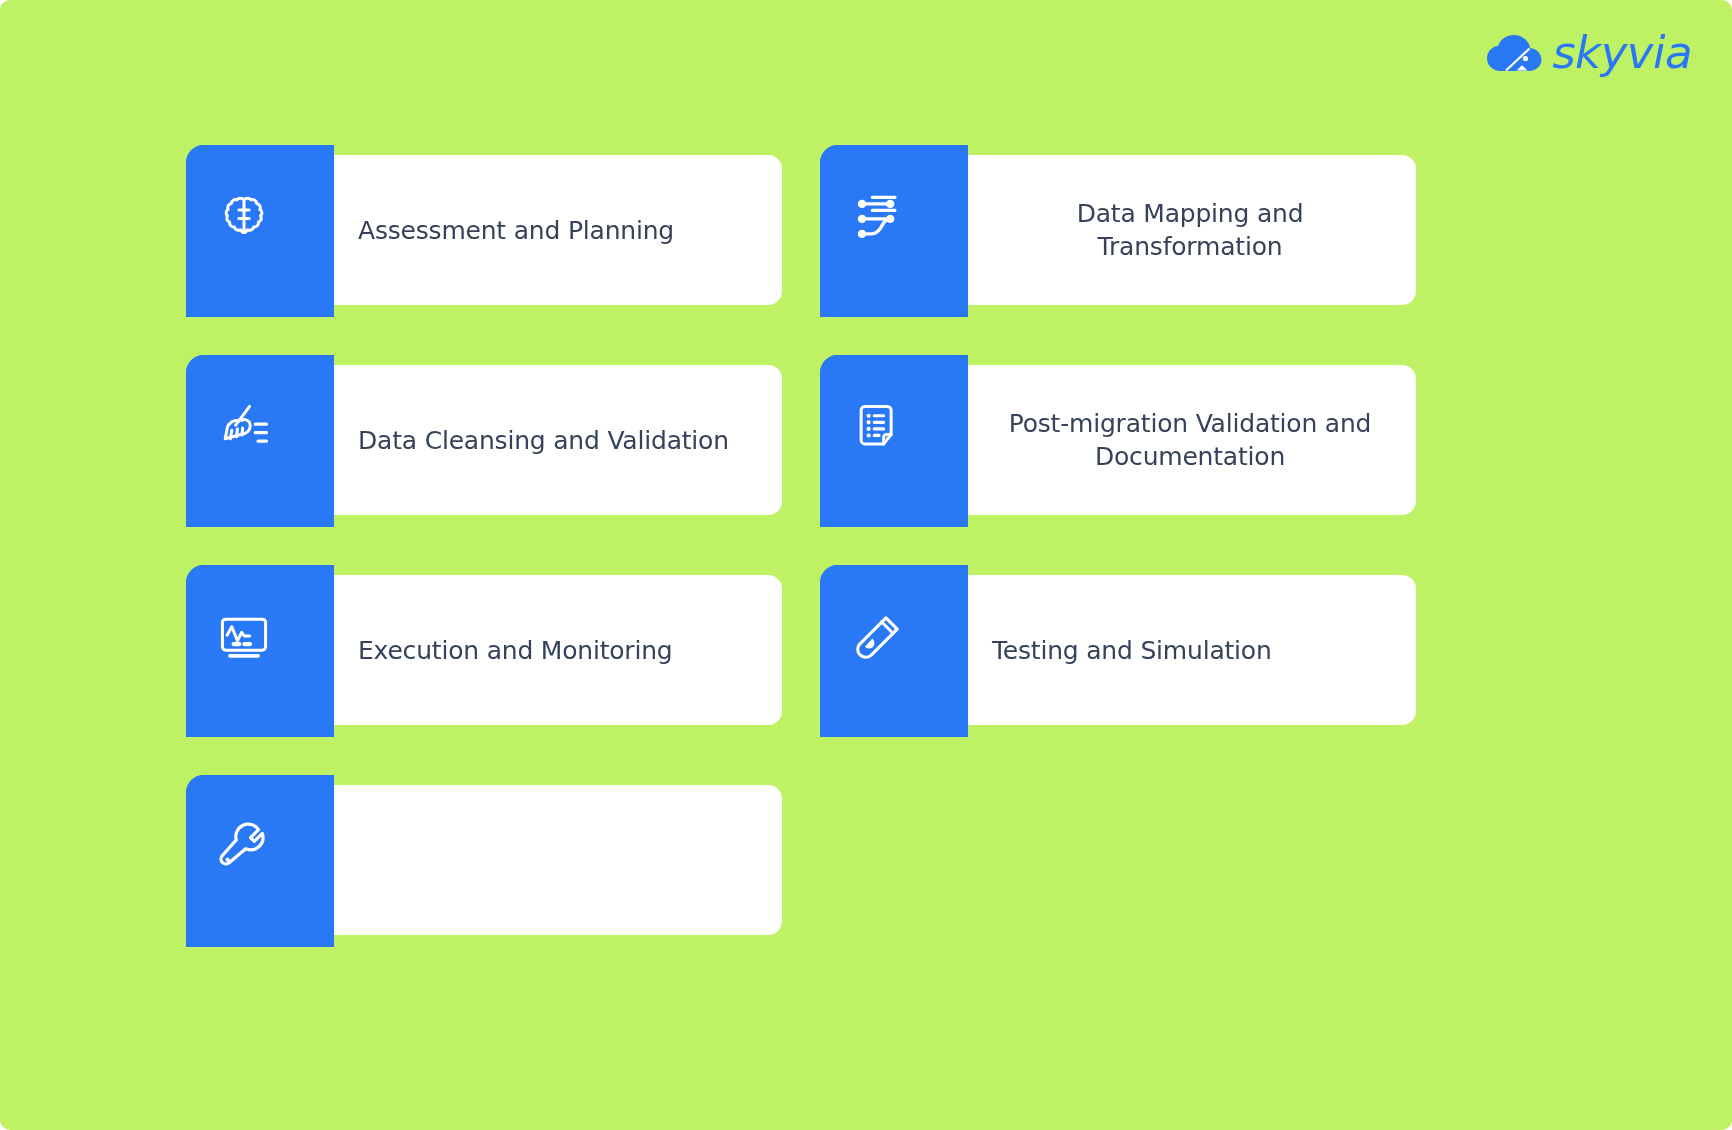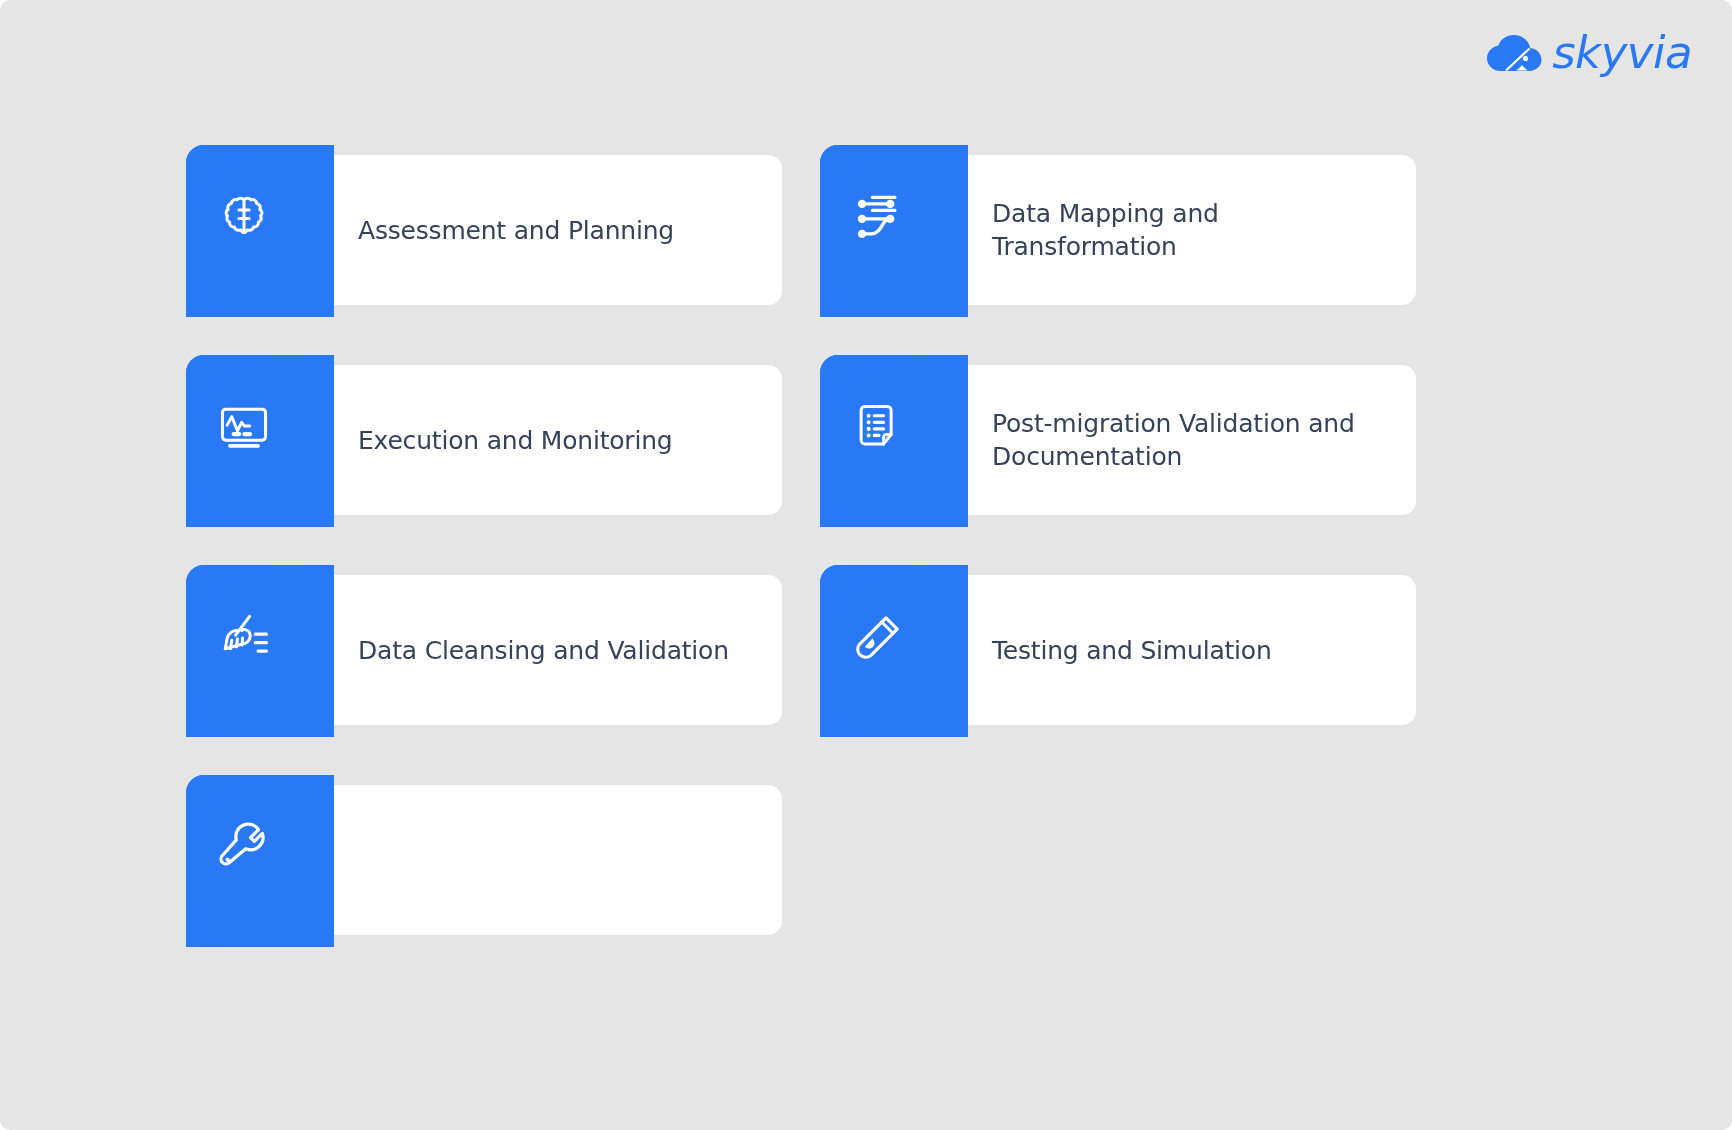--- a/index.html
+++ b/index.html
@@ -11,21 +11,21 @@
     height: 1130px;
     background: #ffffff;
     font-family: "Liberation Sans", sans-serif;
     overflow: hidden;
   }
 
   .page {
     position: relative;
     width: 1732px;
     height: 1130px;
-    background: #e5e5e5;
+    background: #bef264;
     border-radius: 10px;
     overflow: hidden;
     box-sizing: border-box;
   }
 
   
   .logo {
     position: absolute;
     top: 30px;
     right: 40px;
@@ -58,21 +58,21 @@
   .col-wrap {
     display: flex;
     gap: 38px;
   }
   .col {
     display: flex;
     flex-direction: column;
     gap: 50px;
   }
   .col-left  { width: 596px; }
-  .col-right { width: 596px; }
+  .col-right { width: 596px; text-align: center; }
 
   
   .card {
     position: relative;
     height: 150px;
     margin-top: 10px;
   }
   .card-body {
     position: absolute;
     left: 0;
@@ -180,43 +180,43 @@
           <div class="card-label">Assessment and Planning</div>
         </div>
 
         <div class="card">
           <div class="card-body"></div>
           <div class="card-shape">
             <div class="shape-mask"></div>
           </div>
           <div class="card-icon">
             <svg viewBox="0 0 64 64" fill="none" xmlns="http://www.w3.org/2000/svg" stroke="#ffffff" stroke-width="3.2" stroke-linecap="round" stroke-linejoin="round">
+              <path d="M38 10L23 30"></path>
+              <path d="M26.5 25.5c-5.5-1.5-11 2-12.5 8l-2 11 20.5-5.5c5-1.5 7.5-7 5.5-11.5-1.5-3-5.5-4.5-8.5-2.5"></path>
+              <path d="M17.5 44.5l1.5-9M24 42.5l1-8.5M30 40.5l.5-7.5"></path>
+              <path d="M44 29h12M44 38h12M47 47h9" stroke-width="3.4"></path>
+            </svg>
+          </div>
+          <div class="card-label">Data Cleansing and Validation</div>
+        </div>
+
+        <div class="card">
+          <div class="card-body"></div>
+          <div class="card-shape">
+            <div class="shape-mask"></div>
+          </div>
+          <div class="card-icon">
+            <svg viewBox="0 0 64 64" fill="none" xmlns="http://www.w3.org/2000/svg" stroke="#ffffff" stroke-width="3.2" stroke-linecap="round" stroke-linejoin="round">
               <rect x="9" y="13" width="46" height="33" rx="3.5"></rect>
               <path d="M14 30l5-9 6 15 4.5-9 3 4h5.5"></path>
               <path d="M21 39.5h6M32.5 39.5h6" stroke-width="4.6"></path>
               <path d="M17 52h30" stroke-width="4"></path>
             </svg>
           </div>
           <div class="card-label">Execution and Monitoring</div>
-        </div>
-
-        <div class="card">
-          <div class="card-body"></div>
-          <div class="card-shape">
-            <div class="shape-mask"></div>
-          </div>
-          <div class="card-icon">
-            <svg viewBox="0 0 64 64" fill="none" xmlns="http://www.w3.org/2000/svg" stroke="#ffffff" stroke-width="3.2" stroke-linecap="round" stroke-linejoin="round">
-              <path d="M38 10L23 30"></path>
-              <path d="M26.5 25.5c-5.5-1.5-11 2-12.5 8l-2 11 20.5-5.5c5-1.5 7.5-7 5.5-11.5-1.5-3-5.5-4.5-8.5-2.5"></path>
-              <path d="M17.5 44.5l1.5-9M24 42.5l1-8.5M30 40.5l.5-7.5"></path>
-              <path d="M44 29h12M44 38h12M47 47h9" stroke-width="3.4"></path>
-            </svg>
-          </div>
-          <div class="card-label">Data Cleansing and Validation</div>
         </div>
 
         <div class="card">
           <div class="card-body"></div>
           <div class="card-shape">
             <div class="shape-mask"></div>
           </div>
           <div class="card-icon">
             <svg viewBox="0 0 64 64" fill="none" xmlns="http://www.w3.org/2000/svg" stroke="#ffffff" stroke-width="3.4" stroke-linecap="round" stroke-linejoin="round">
               <path d="M47.5 13.5l-8.5 8.5 4 4 8.5-8.5a13.2 13.2 0 01-17.7 16.4L16.5 48.5a5.3 5.3 0 01-7.5-7.5l14.8-16.6A13.2 13.2 0 0147.5 13.5z"></path>

